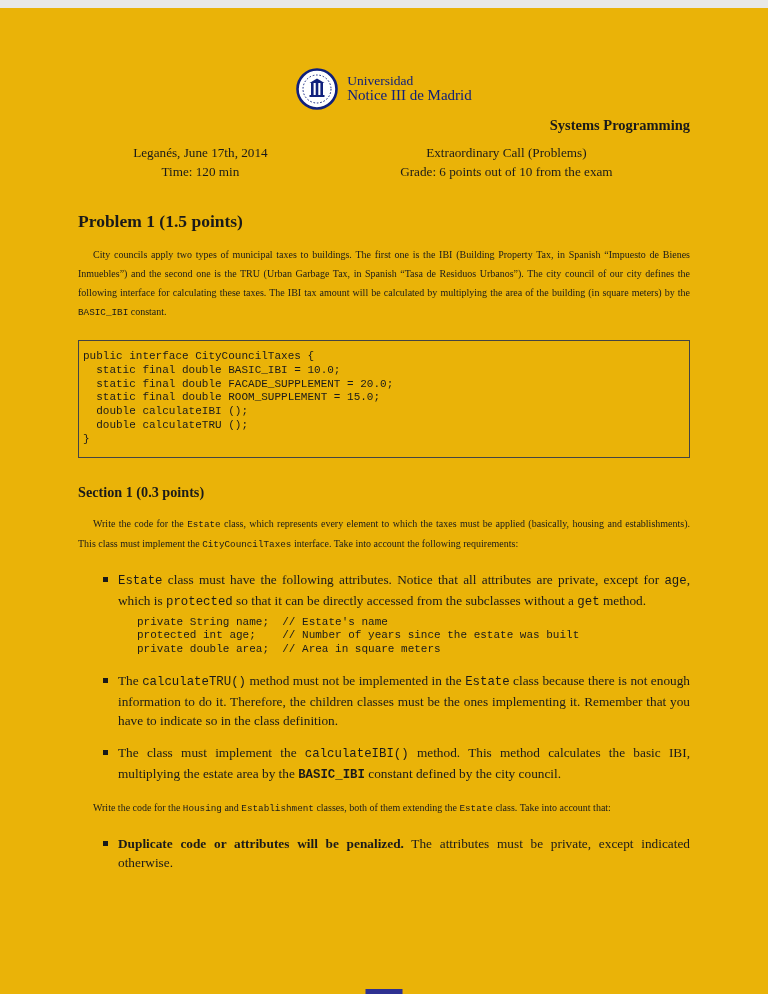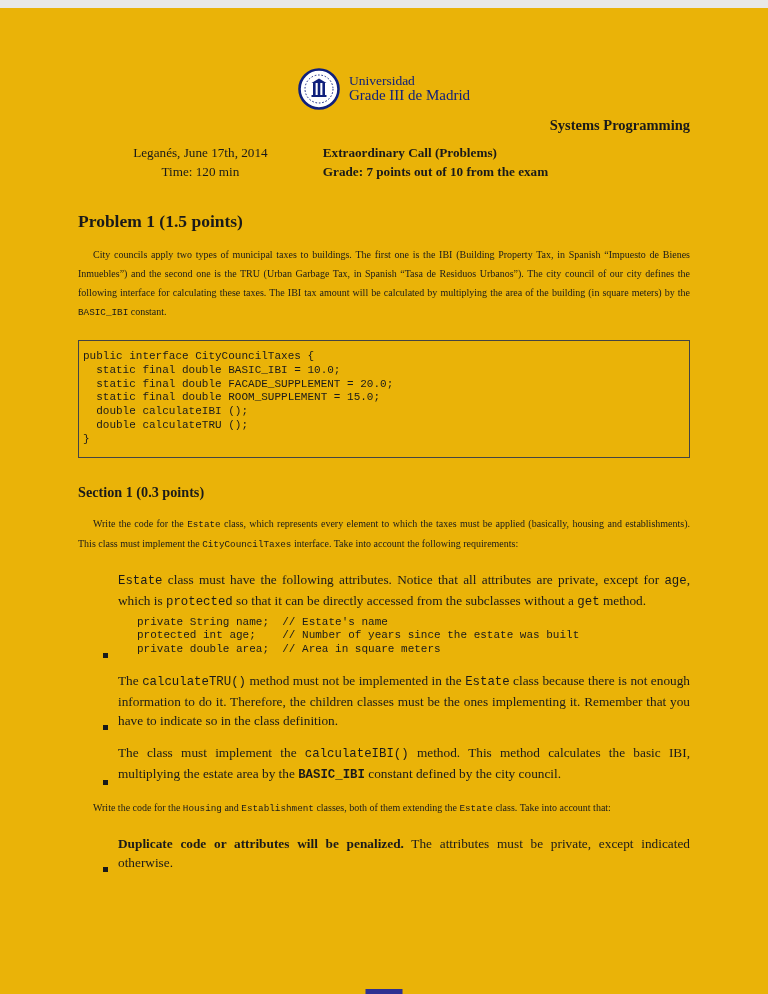--- a/index.html
+++ b/index.html
@@ -16,21 +16,21 @@
   }
   
   .logo-row{display:flex;justify-content:center;align-items:center;gap:9px;margin-bottom:7px;}
   .seal{width:42px;height:42px;flex:0 0 auto;}
   .wordmark{line-height:1.05;color:#10207c;}
   .wordmark .l1{font-size:13.5px;}
   .wordmark .l2{font-size:15px;}
   .course-title{text-align:right;font-weight:bold;font-size:14.5px;margin-bottom:9px;}
   .exam-meta{display:flex;font-size:13.2px;line-height:19px;margin-bottom:0;}
   .exam-meta .col-left{width:40%;text-align:center;}
-  .exam-meta .col-right{width:60%;text-align:left;font-weight:bold;}
+  .exam-meta .col-right{width:60%;text-align:center;}
 
   
   .problem-title{font-size:17.5px;font-weight:bold;margin:30px 0 0 0;}
   .section-title{font-size:14.2px;font-weight:bold;margin:26px 0 0 0;}
 
   
   .para{
     font-size:10px;line-height:19px;text-align:justify;
     text-indent:15px;margin:13px 0 0 0;
   }
@@ -45,21 +45,21 @@
   }
   pre{
     margin:0;
     font-family:"Liberation Mono","DejaVu Sans Mono",monospace;
     font-size:11px;line-height:13.8px;
     white-space:pre;
   }
 
   
   .bullets{margin:16px 0 0 0;}
-  .bullet{display:flex;margin:0 0 13px 0;align-items:flex-end;}
+  .bullet{display:flex;margin:0 0 13px 0;}
   .bullet:last-child{margin-bottom:0;}
   .bullet .marker{
     flex:0 0 auto;width:5px;height:5px;background:#1a1a1a;
     margin:7px 10px 0 25px;
   }
   .bullet .btext{
     flex:1 1 auto;font-size:13.3px;line-height:19px;text-align:justify;
   }
   .bullet .bcode{margin:4px 0 1px 19px;}
 
@@ -79,34 +79,34 @@
       <circle cx="21" cy="21" r="19.5" fill="#ffffff" stroke="#10207c" stroke-width="2.6"></circle>
       <circle cx="21" cy="21" r="14" fill="none" stroke="#10207c" stroke-width="1" stroke-dasharray="1.6,1.8"></circle>
       <rect x="15" y="15" width="2.6" height="12" fill="#10207c"></rect>
       <rect x="19.7" y="15" width="2.6" height="12" fill="#10207c"></rect>
       <rect x="24.4" y="15" width="2.6" height="12" fill="#10207c"></rect>
       <path d="M13.5 15 L21 10.5 L28.5 15 Z" fill="#10207c"></path>
       <rect x="13.5" y="27" width="15" height="2" fill="#10207c"></rect>
     </svg>
     <div class="wordmark">
       <div class="l1">Universidad</div>
-      <div class="l2">Grade III de Madrid</div>
+      <div class="l2">Notice III de Madrid</div>
     </div>
   </div>
 
   <div class="course-title">Systems Programming</div>
 
   <div class="exam-meta">
     <div class="col-left">
       <div>Leganés, June 17th, 2014</div>
       <div>Time: 120 min</div>
     </div>
     <div class="col-right">
       <div>Extraordinary Call (Problems)</div>
-      <div>Grade: 7 points out of 10 from the exam</div>
+      <div>Grade: 6 points out of 10 from the exam</div>
     </div>
   </div>
 
   <h1 class="problem-title">Problem 1 (1.5 points)</h1>
 
   <p class="para"><span>City councils apply two types of municipal taxes to buildings. The first one is the IBI (Building Property Tax, in Spanish “Impuesto de Bienes Inmuebles”) and the second one is the TRU (Urban Garbage Tax, in Spanish “Tasa de Residuos Urbanos”). The city council of our city defines the following interface for calculating these taxes. The IBI tax amount will be calculated by multiplying the area of the building (in square meters) by the </span><span class="tt">BASIC_IBI</span><span> constant.</span></p>
 
   <div class="code-box">
     <pre>public interface CityCouncilTaxes {
   static final double BASIC_IBI = 10.0;

